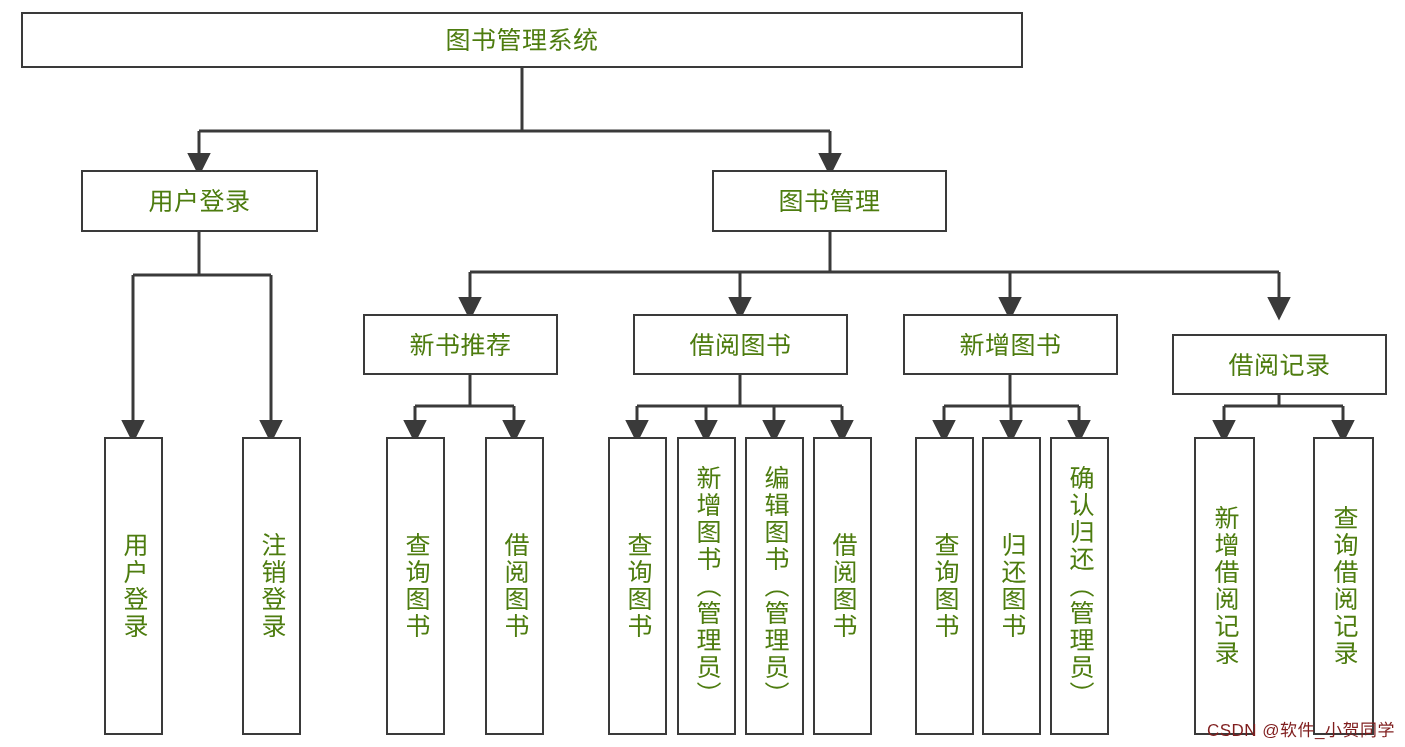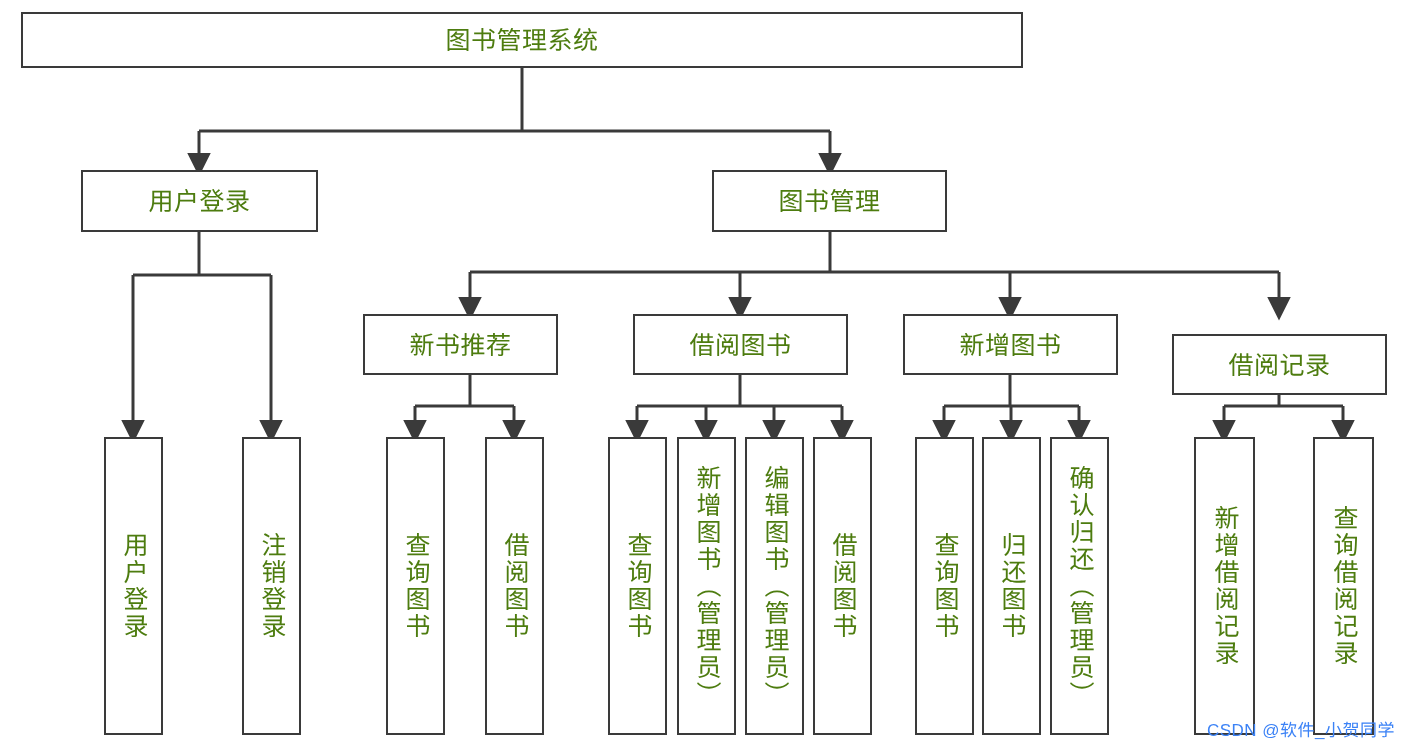--- a/index.html
+++ b/index.html
@@ -62,21 +62,21 @@
     letter-spacing: 2px;
     line-height: 1;
     max-height: 276px;
     text-align: center;
   }
   .watermark {
     position: absolute;
     right: 10px;
     bottom: 6px;
     font-size: 17px;
-    color: #3b82f6;
+    color: #7f1d1d;
     white-space: nowrap;
     z-index: 5;
     letter-spacing: 0.5px;
   }
 </style>
 </head>
 <body>
 
 <div id="canvas">
 

